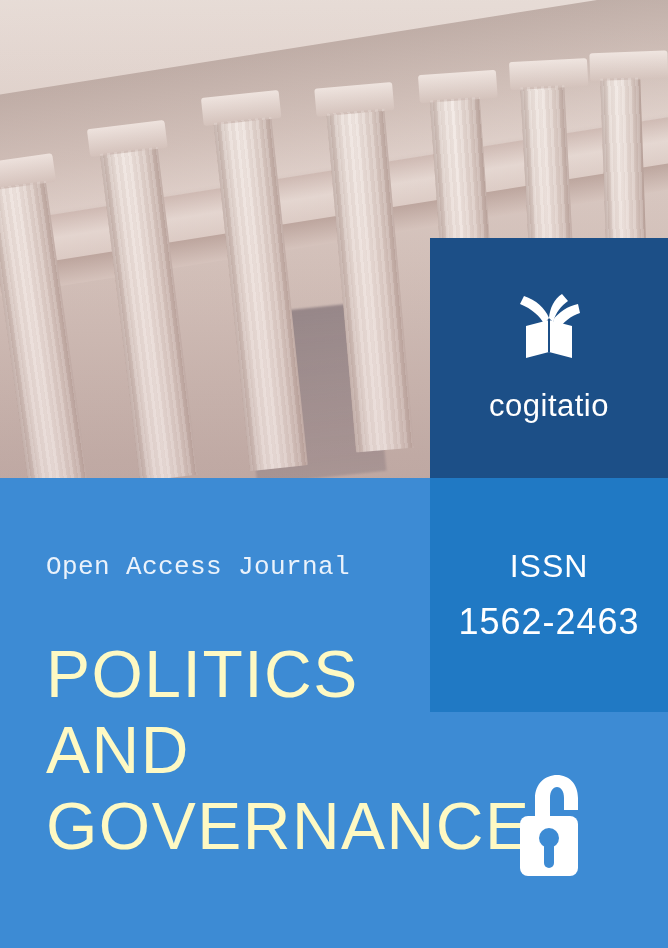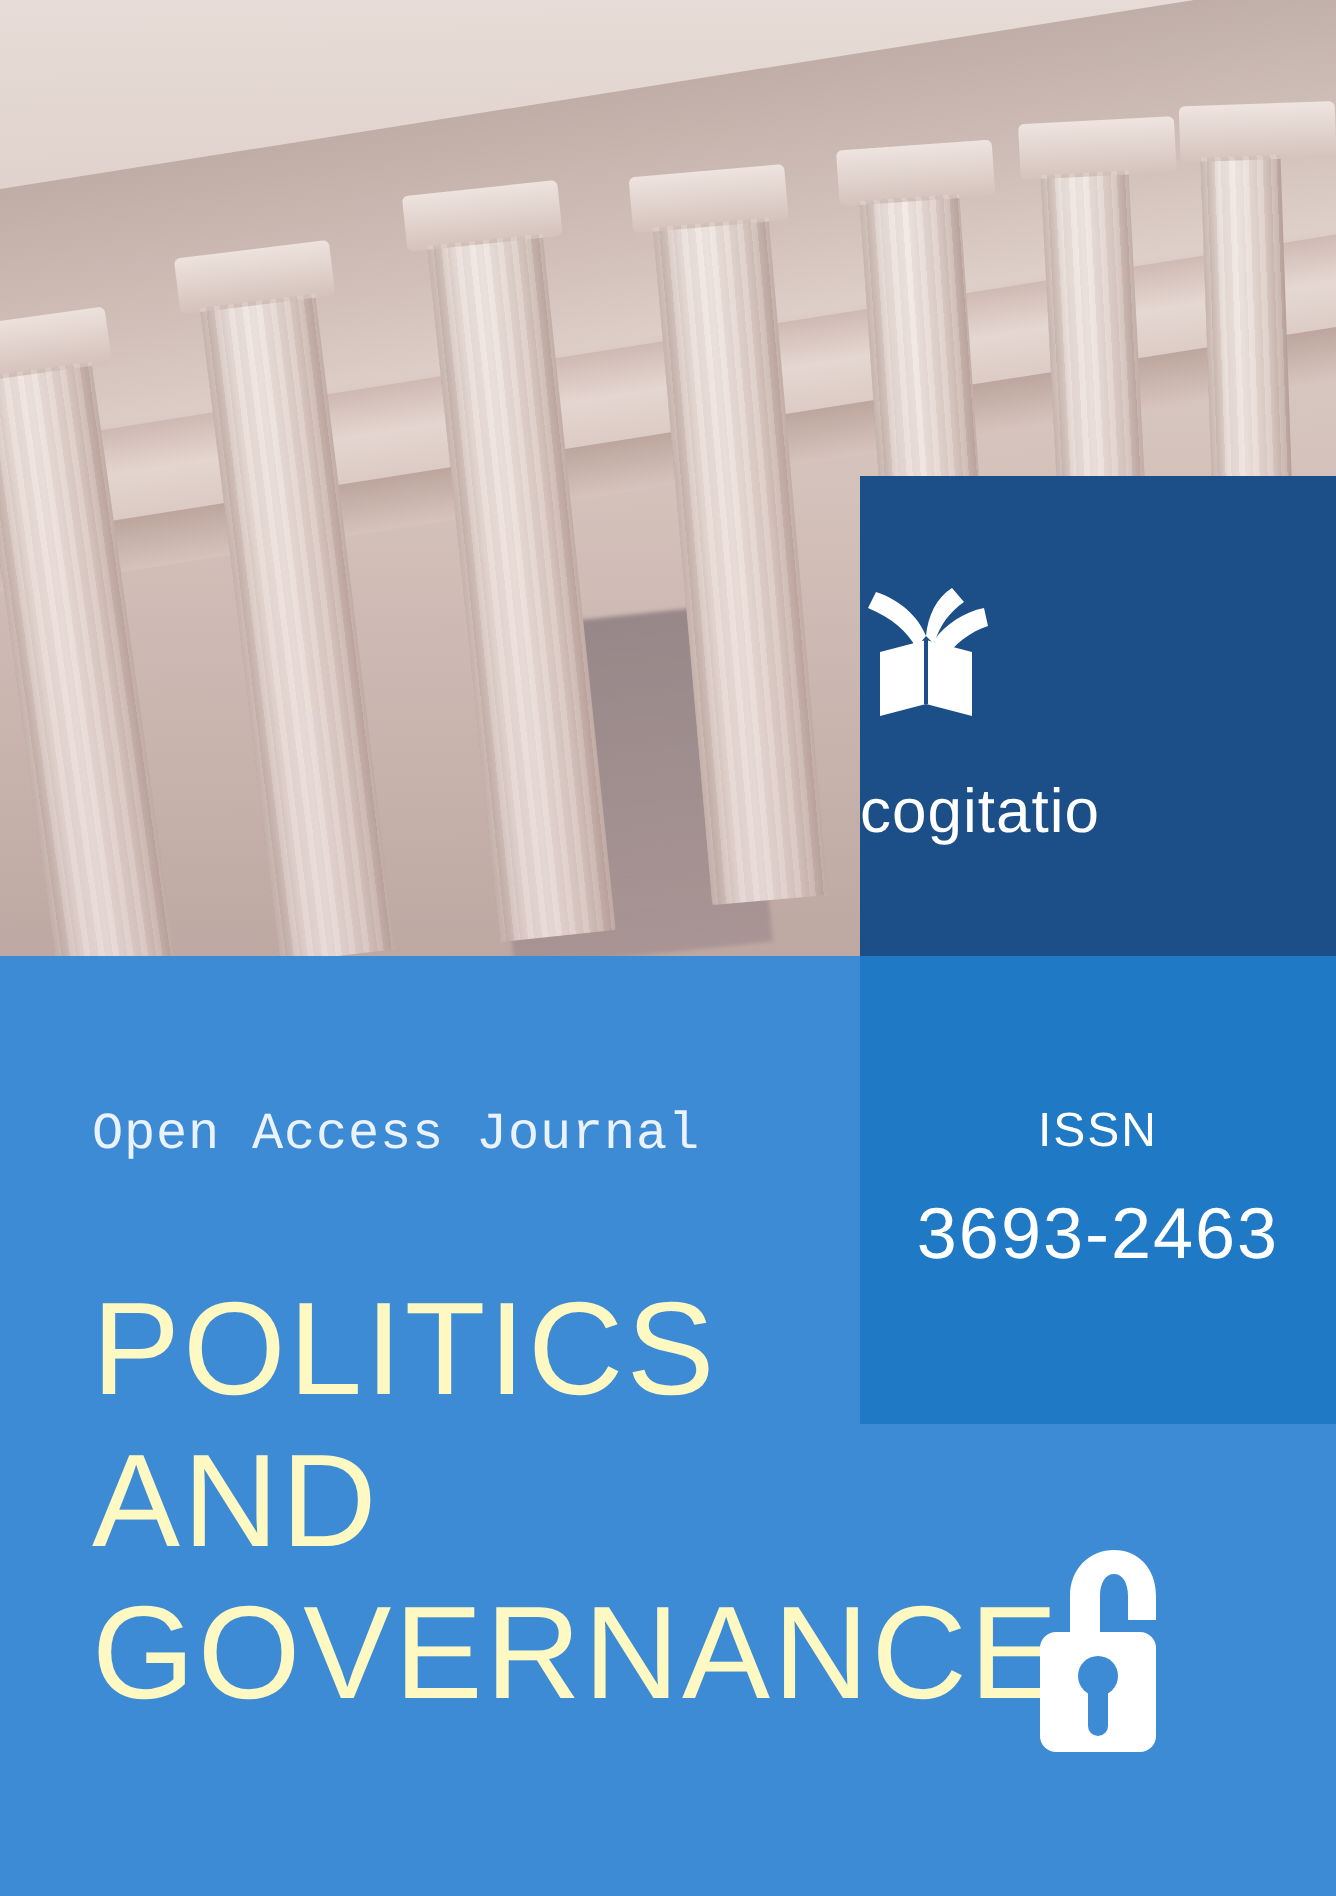--- a/index.html
+++ b/index.html
@@ -114,21 +114,21 @@
   }
 
   
   .logo-panel {
     position: absolute;
     left: 430px; top: 238px;
     width: 238px; height: 240px;
     background: #1c4f87;
     display: flex;
     flex-direction: column;
-    align-items: flex-start;
+    align-items: center;
     justify-content: center;
   }
   .logo-mark { width: 66px; height: 74px; margin-bottom: 22px; }
   .logo-word {
     color: #ffffff;
     font-size: 31px;
     letter-spacing: 0.5px;
     font-weight: 400;
   }
 
@@ -145,21 +145,21 @@
     width: 238px; height: 234px;
     background: #2079c4;
     display: flex;
     flex-direction: column;
     align-items: center;
     justify-content: center;
     gap: 16px;
   }
   .issn-label {
     color: #ffffff;
-    font-size: 24px;
+    font-size: 32px;
     letter-spacing: 1px;
   }
   .issn-number {
     color: #ffffff;
     font-size: 36px;
     letter-spacing: 1px;
   }
 
   .kicker {
     position: absolute;
@@ -234,21 +234,21 @@
         <path d="M37 28 C43 20 52 14 62 12 L64 21 C55 24 47 30 42 38 Z" fill="#ffffff"></path>
         <path d="M10 34 L33 28 L56 34 L56 66 L33 60 L10 66 Z" fill="#ffffff"></path>
         <path d="M33 28 L33 60" stroke="#1c4f87" stroke-width="2" fill="none"></path>
       </svg>
     </span>
     <span class="logo-word">cogitatio</span>
   </div>
 
   <div class="issn-panel">
     <span class="issn-label">ISSN</span>
-    <span class="issn-number">3693-2463</span>
+    <span class="issn-number">1562-2463</span>
   </div>
 
   <div class="kicker">Open Access Journal</div>
   <div class="title">POLITICS AND GOVERNANCE</div>
 
   <span class="oa-icon">
     <svg viewBox="0 0 74 112" width="74" height="112" aria-hidden="true">
       <path d="M23 46 L23 28 C23 14 33 5 45 5 C57 5 66 14 66 28 L66 40 L52 40 L52 28 C52 21 49 17 45 17 C41 17 38 21 38 28 L38 46 Z" fill="#ffffff"></path>
       <rect x="8" y="46" width="58" height="60" rx="8" fill="#ffffff"></rect>
       <circle cx="37" cy="68" r="10" fill="#3d8bd4"></circle>

